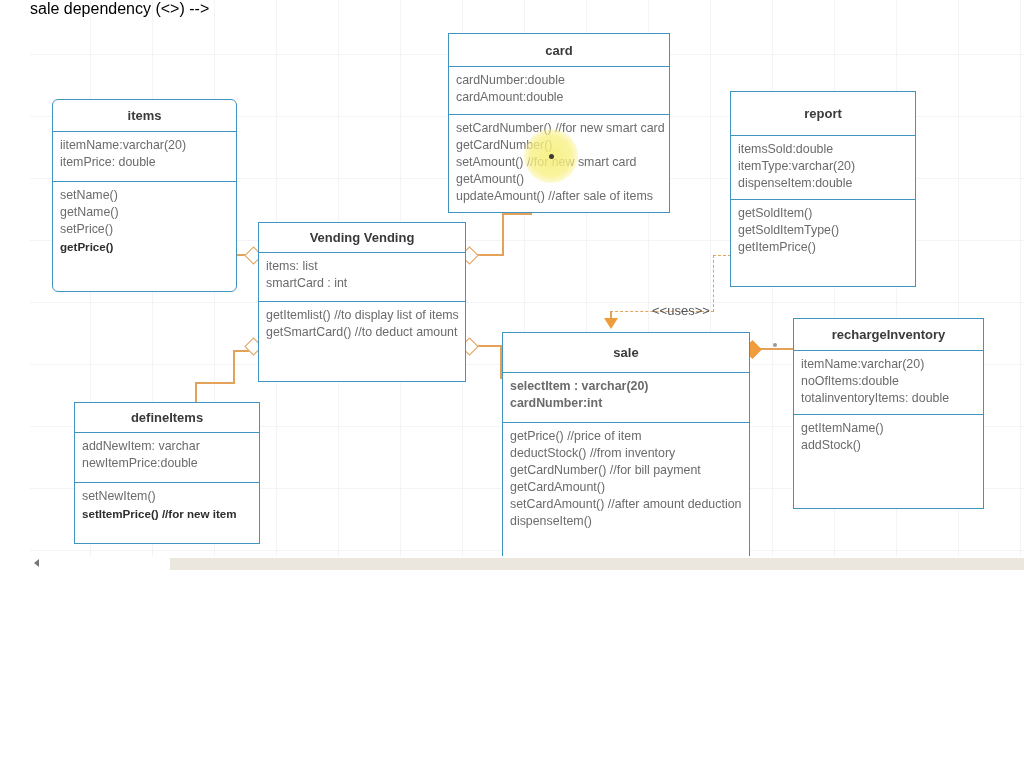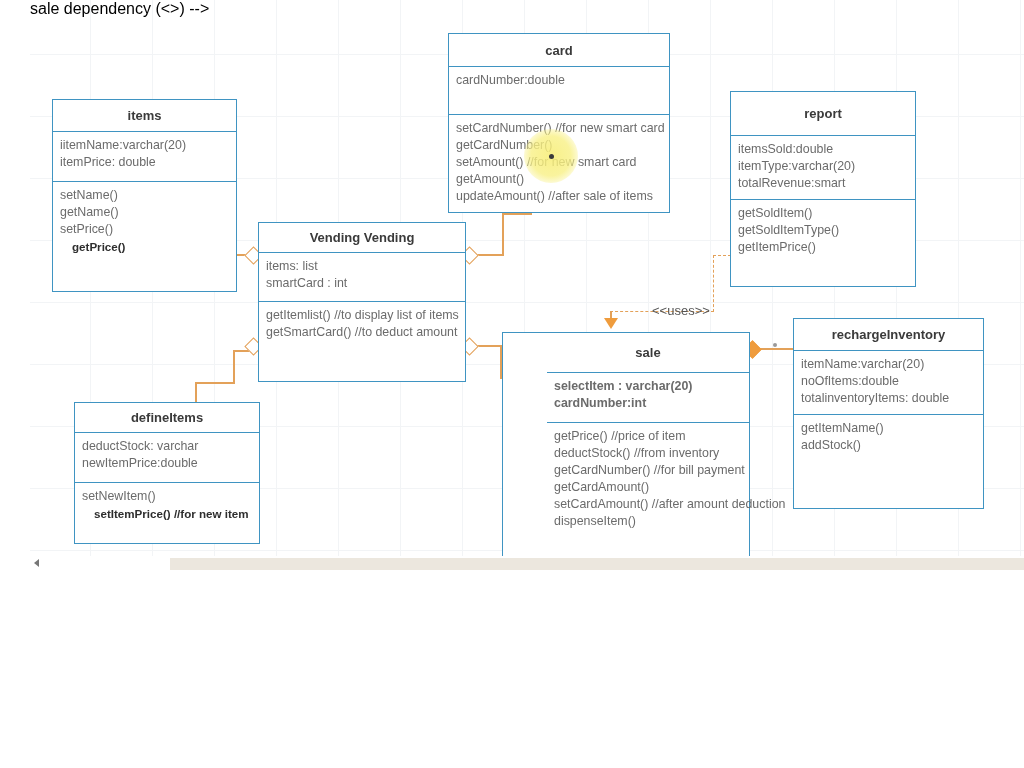--- a/index.html
+++ b/index.html
@@ -62,21 +62,21 @@
   .uml .attrs {
     box-sizing: border-box;
     border-bottom: 1.6px solid #3f94c2;
     padding: 5px 7px 5px 7px;
   }
   .uml .ops {
     box-sizing: border-box;
     padding: 5px 7px 5px 7px;
   }
   .uml .row { white-space: nowrap; }
-  .uml .row.bold { color: #2e2e2e; font-weight: bold; font-size: 11.6px; margin-left: 12px; }
+  .uml .row.bold { color: #2e2e2e; font-weight: bold; font-size: 11.6px; }
   .hseg, .vseg {
     position: absolute;
     background: #e3a159;
     z-index: 3;
   }
   .hseg { height: 1.8px; }
   .vseg { width: 1.8px; }
 
   .diamond {
     position: absolute;
@@ -215,56 +215,57 @@
     <div class="vseg" style="left:580px; top:311px; height:8px;"></div>
     <div class="arrow-down" style="left:574px; top:318px;"></div>
     <div class="uses-label" style="left:622px; top:303px;">&lt;&lt;uses&gt;&gt;</div>
 
     
     <div class="gray-dot" style="left:743px; top:343px;"></div>
 
     
 
     
-    <div class="uml" id="cls-items" style="left:22px; top:99px; width:185px; height:193px;">
+    <div class="uml" id="cls-items" style="left:22px; top:99px; width:185px; height:193px;border-radius:6px;">
       <div class="title" style="height:32px;">items</div>
       <div class="attrs" style="height:50px;">
         <div class="row">iitemName:varchar(20)</div>
         <div class="row">itemPrice: double</div>
       </div>
       <div class="ops">
         <div class="row">setName()</div>
         <div class="row">getName()</div>
         <div class="row">setPrice()</div>
         <div class="row bold">getPrice()</div>
       </div>
     </div>
 
     
     <div class="uml" id="cls-card" style="left:418px; top:33px; width:222px; height:180px;">
       <div class="title" style="height:33px;">card</div>
       <div class="attrs" style="height:48px;">
         <div class="row">cardNumber:double</div>
+        <div class="row">cardAmount:double</div>
       </div>
       <div class="ops">
         <div class="row">setCardNumber() //for new smart card</div>
         <div class="row">getCardNumber()</div>
         <div class="row">setAmount() //for new smart card</div>
         <div class="row">getAmount()</div>
         <div class="row">updateAmount() //after sale of items</div>
       </div>
     </div>
 
     
     <div class="uml" id="cls-report" style="left:700px; top:91px; width:186px; height:196px;">
       <div class="title" style="height:44px;">report</div>
       <div class="attrs" style="height:64px;">
         <div class="row">itemsSold:double</div>
         <div class="row">itemType:varchar(20)</div>
-        <div class="row">totalRevenue:smart</div>
+        <div class="row">dispenseItem:double</div>
       </div>
       <div class="ops">
         <div class="row">getSoldItem()</div>
         <div class="row">getSoldItemType()</div>
         <div class="row">getItemPrice()</div>
       </div>
     </div>
 
     
     <div class="uml" id="cls-vm" style="left:228px; top:222px; width:208px; height:160px;">
@@ -273,21 +274,21 @@
         <div class="row">items: list</div>
         <div class="row">smartCard : int</div>
       </div>
       <div class="ops">
         <div class="row">getItemlist() //to display list of items</div>
         <div class="row">getSmartCard() //to deduct amount</div>
       </div>
     </div>
 
     
-    <div class="uml" id="cls-sale" style="left:472px; top:332px; width:248px; height:230px;padding-left:44px;">
+    <div class="uml" id="cls-sale" style="left:472px; top:332px; width:248px; height:230px;">
       <div class="title" style="height:40px;">sale</div>
       <div class="attrs" style="height:50px;font-weight:bold;">
         <div class="row">selectItem : varchar(20)</div>
         <div class="row">cardNumber:int</div>
       </div>
       <div class="ops">
         <div class="row">getPrice() //price of item</div>
         <div class="row">deductStock() //from inventory</div>
         <div class="row">getCardNumber() //for bill payment</div>
         <div class="row">getCardAmount()</div>
@@ -307,21 +308,21 @@
       <div class="ops">
         <div class="row">getItemName()</div>
         <div class="row">addStock()</div>
       </div>
     </div>
 
     
     <div class="uml" id="cls-define" style="left:44px; top:402px; width:186px; height:142px;">
       <div class="title" style="height:30px;">defineItems</div>
       <div class="attrs" style="height:50px;">
-        <div class="row">deductStock: varchar</div>
+        <div class="row">addNewItem: varchar</div>
         <div class="row">newItemPrice:double</div>
       </div>
       <div class="ops">
         <div class="row">setNewItem()</div>
         <div class="row bold">setItemPrice() //for new item</div>
       </div>
     </div>
 
     
     <div id="cursor-highlight" style="left:494px; top:129px;"></div>

